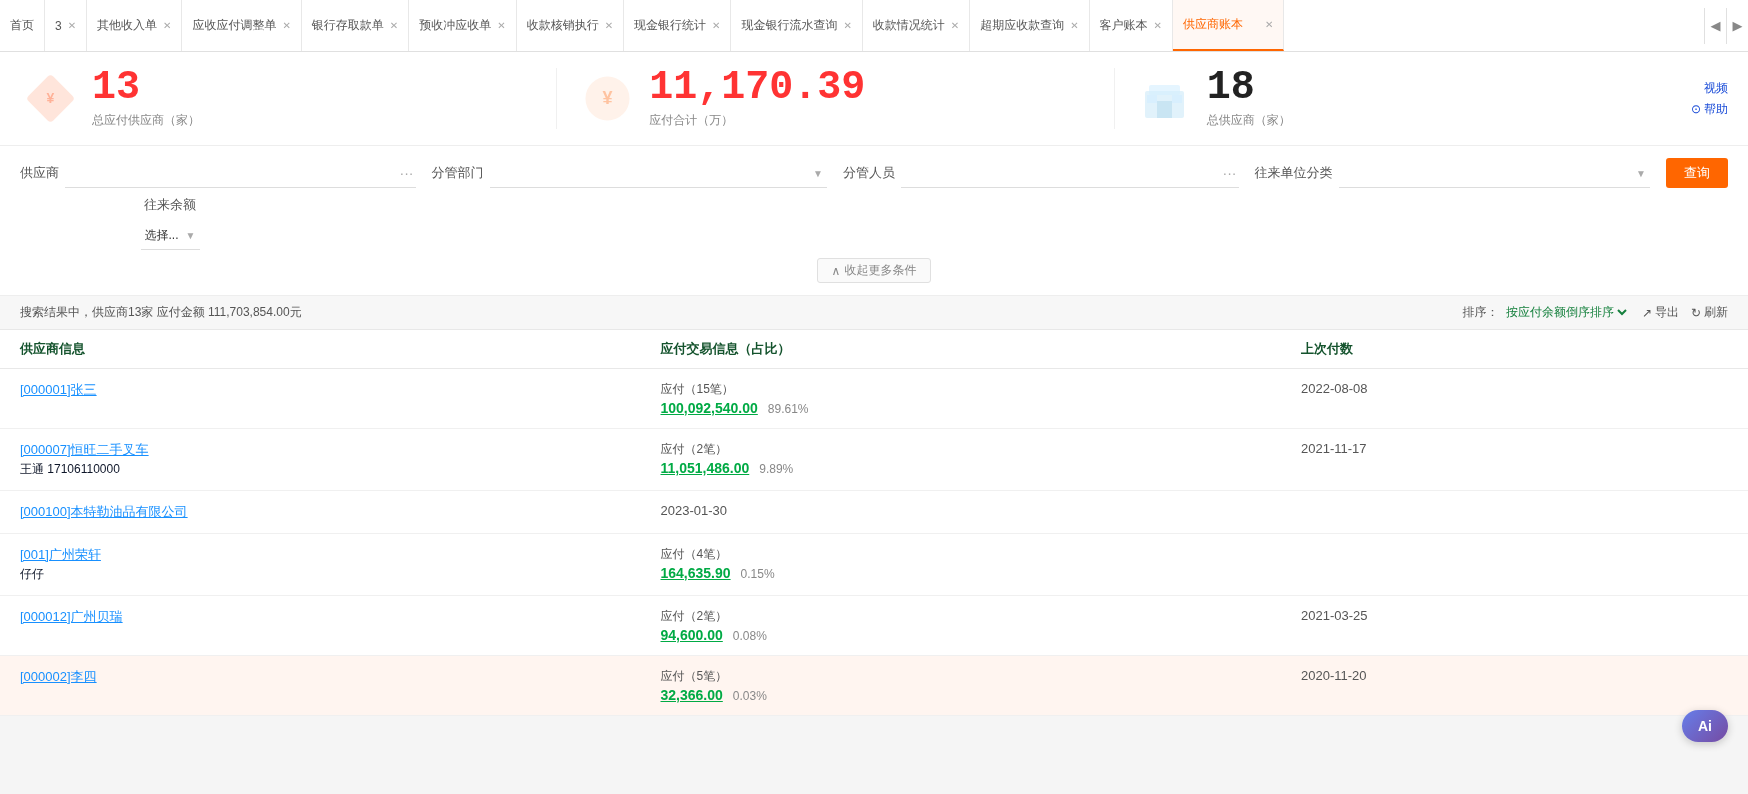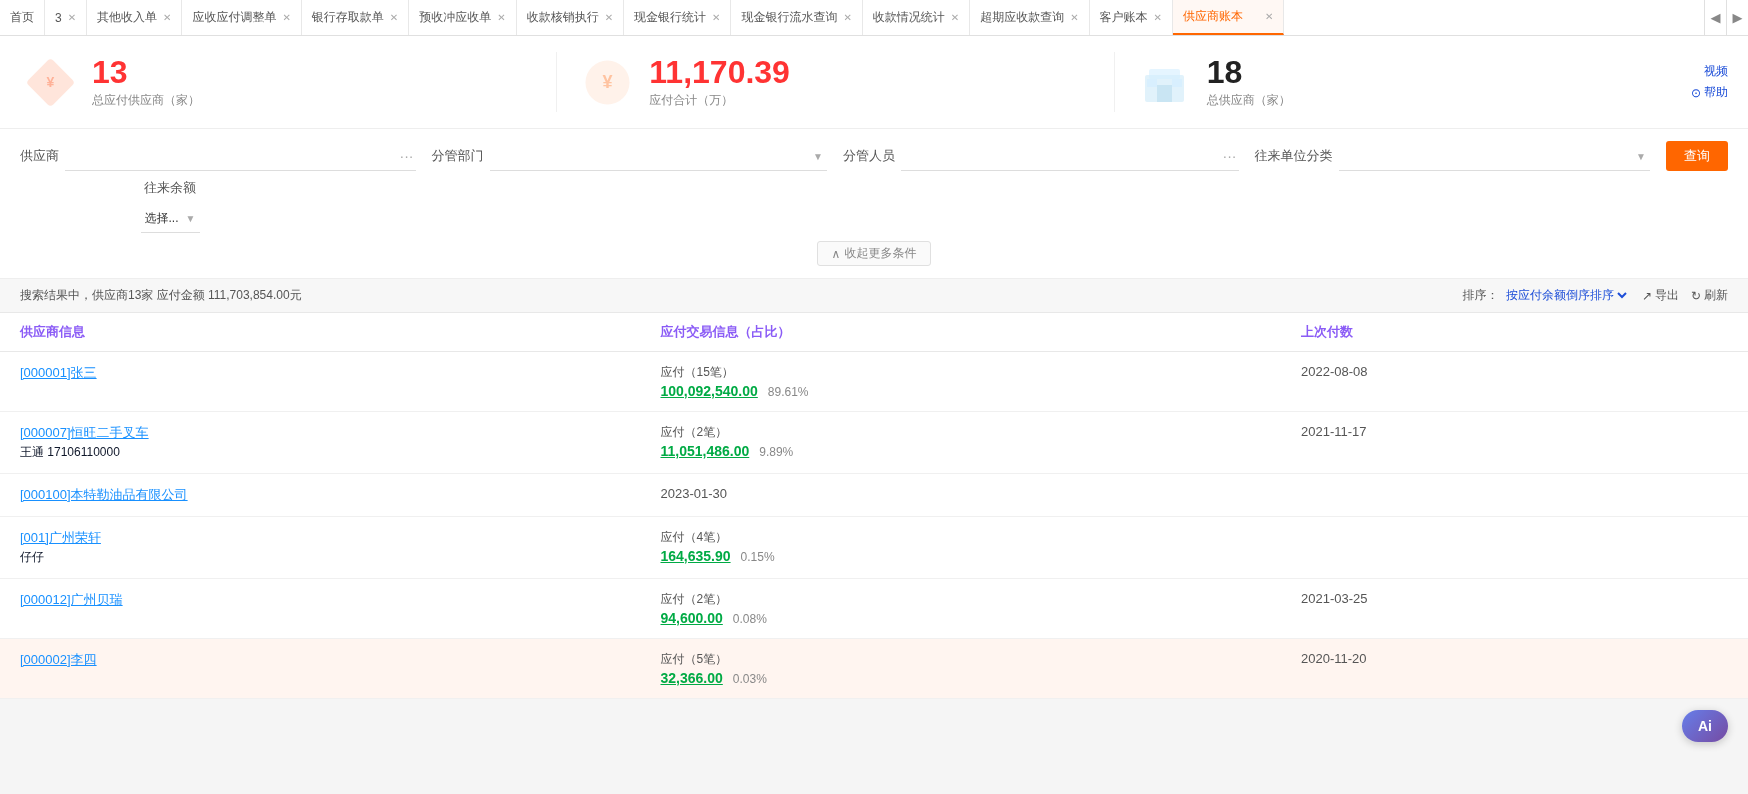--- a/index.html
+++ b/index.html
@@ -4,21 +4,21 @@
   <style>
     * { margin: 0; padding: 0; box-sizing: border-box; }
     body { font-family: 'Microsoft YaHei', Arial, sans-serif; font-size: 13px; background: #f5f5f5; color: #333; overflow-x: hidden; }
 
     
     .top-nav {
       display: flex;
       align-items: center;
       background: #fff;
       border-bottom: 1px solid #e0e0e0;
-      height: 36px;
+      height: 52px;
       overflow: hidden;
     }
     .nav-tab {
       display: flex;
       align-items: center;
       padding: 0 10px;
       height: 100%;
       border-right: 1px solid #e8e8e8;
       white-space: nowrap;
       cursor: pointer;
@@ -49,21 +49,21 @@
     .summary-card:last-child { border-right: none; }
     .summary-icon {
       width: 60px;
       height: 60px;
       display: flex;
       align-items: center;
       justify-content: center;
       margin-right: 12px;
       opacity: 0.5;
     }
-    .summary-info .big-number { font-size: 32px; font-weight: bold; color: #ff3333; line-height: 1; }
+    .summary-info .big-number { font-size: 40px; font-weight: bold; color: #ff3333; line-height: 1; font-family: Liberation Mono, monospace; }
     .summary-info .sub-label { font-size: 12px; color: #888; margin-top: 4px; }
     .summary-right-links {
       display: flex;
       flex-direction: column;
       align-items: flex-end;
       font-size: 12px;
       color: #666;
       gap: 4px;
       margin-left: auto;
     }
@@ -185,21 +185,21 @@
       display: flex;
       align-items: center;
       background: #f7f7f7;
       padding: 8px 20px;
       border-bottom: 1px solid #e8e8e8;
       font-size: 12px;
       color: #555;
     }
     .results-bar .sort-label { margin-left: auto; color: #555; }
     .results-bar .sort-select {
-      color: #1d4ed8;
+      color: #15803d;
       font-size: 12px;
       border: none;
       background: transparent;
       cursor: pointer;
     }
     .results-bar .action-btns { display: flex; gap: 12px; margin-left: 12px; }
     .results-bar .action-btn {
       display: flex;
       align-items: center;
       gap: 3px;
@@ -213,21 +213,21 @@
       background: #fff;
     }
     .table-header {
       display: grid;
       grid-template-columns: 3fr 3fr 2fr;
       padding: 10px 20px;
       border-bottom: 1px solid #e8e8e8;
       background: #fff;
       font-size: 13px;
       font-weight: bold;
-      color: #8b5cf6;
+      color: #14532d;
     }
     .table-row {
       display: grid;
       grid-template-columns: 3fr 3fr 2fr;
       padding: 12px 20px;
       border-bottom: 1px solid #f0f0f0;
       background: #fff;
       align-items: start;
     }
     .table-row.highlighted { background: #fff5f0; }

